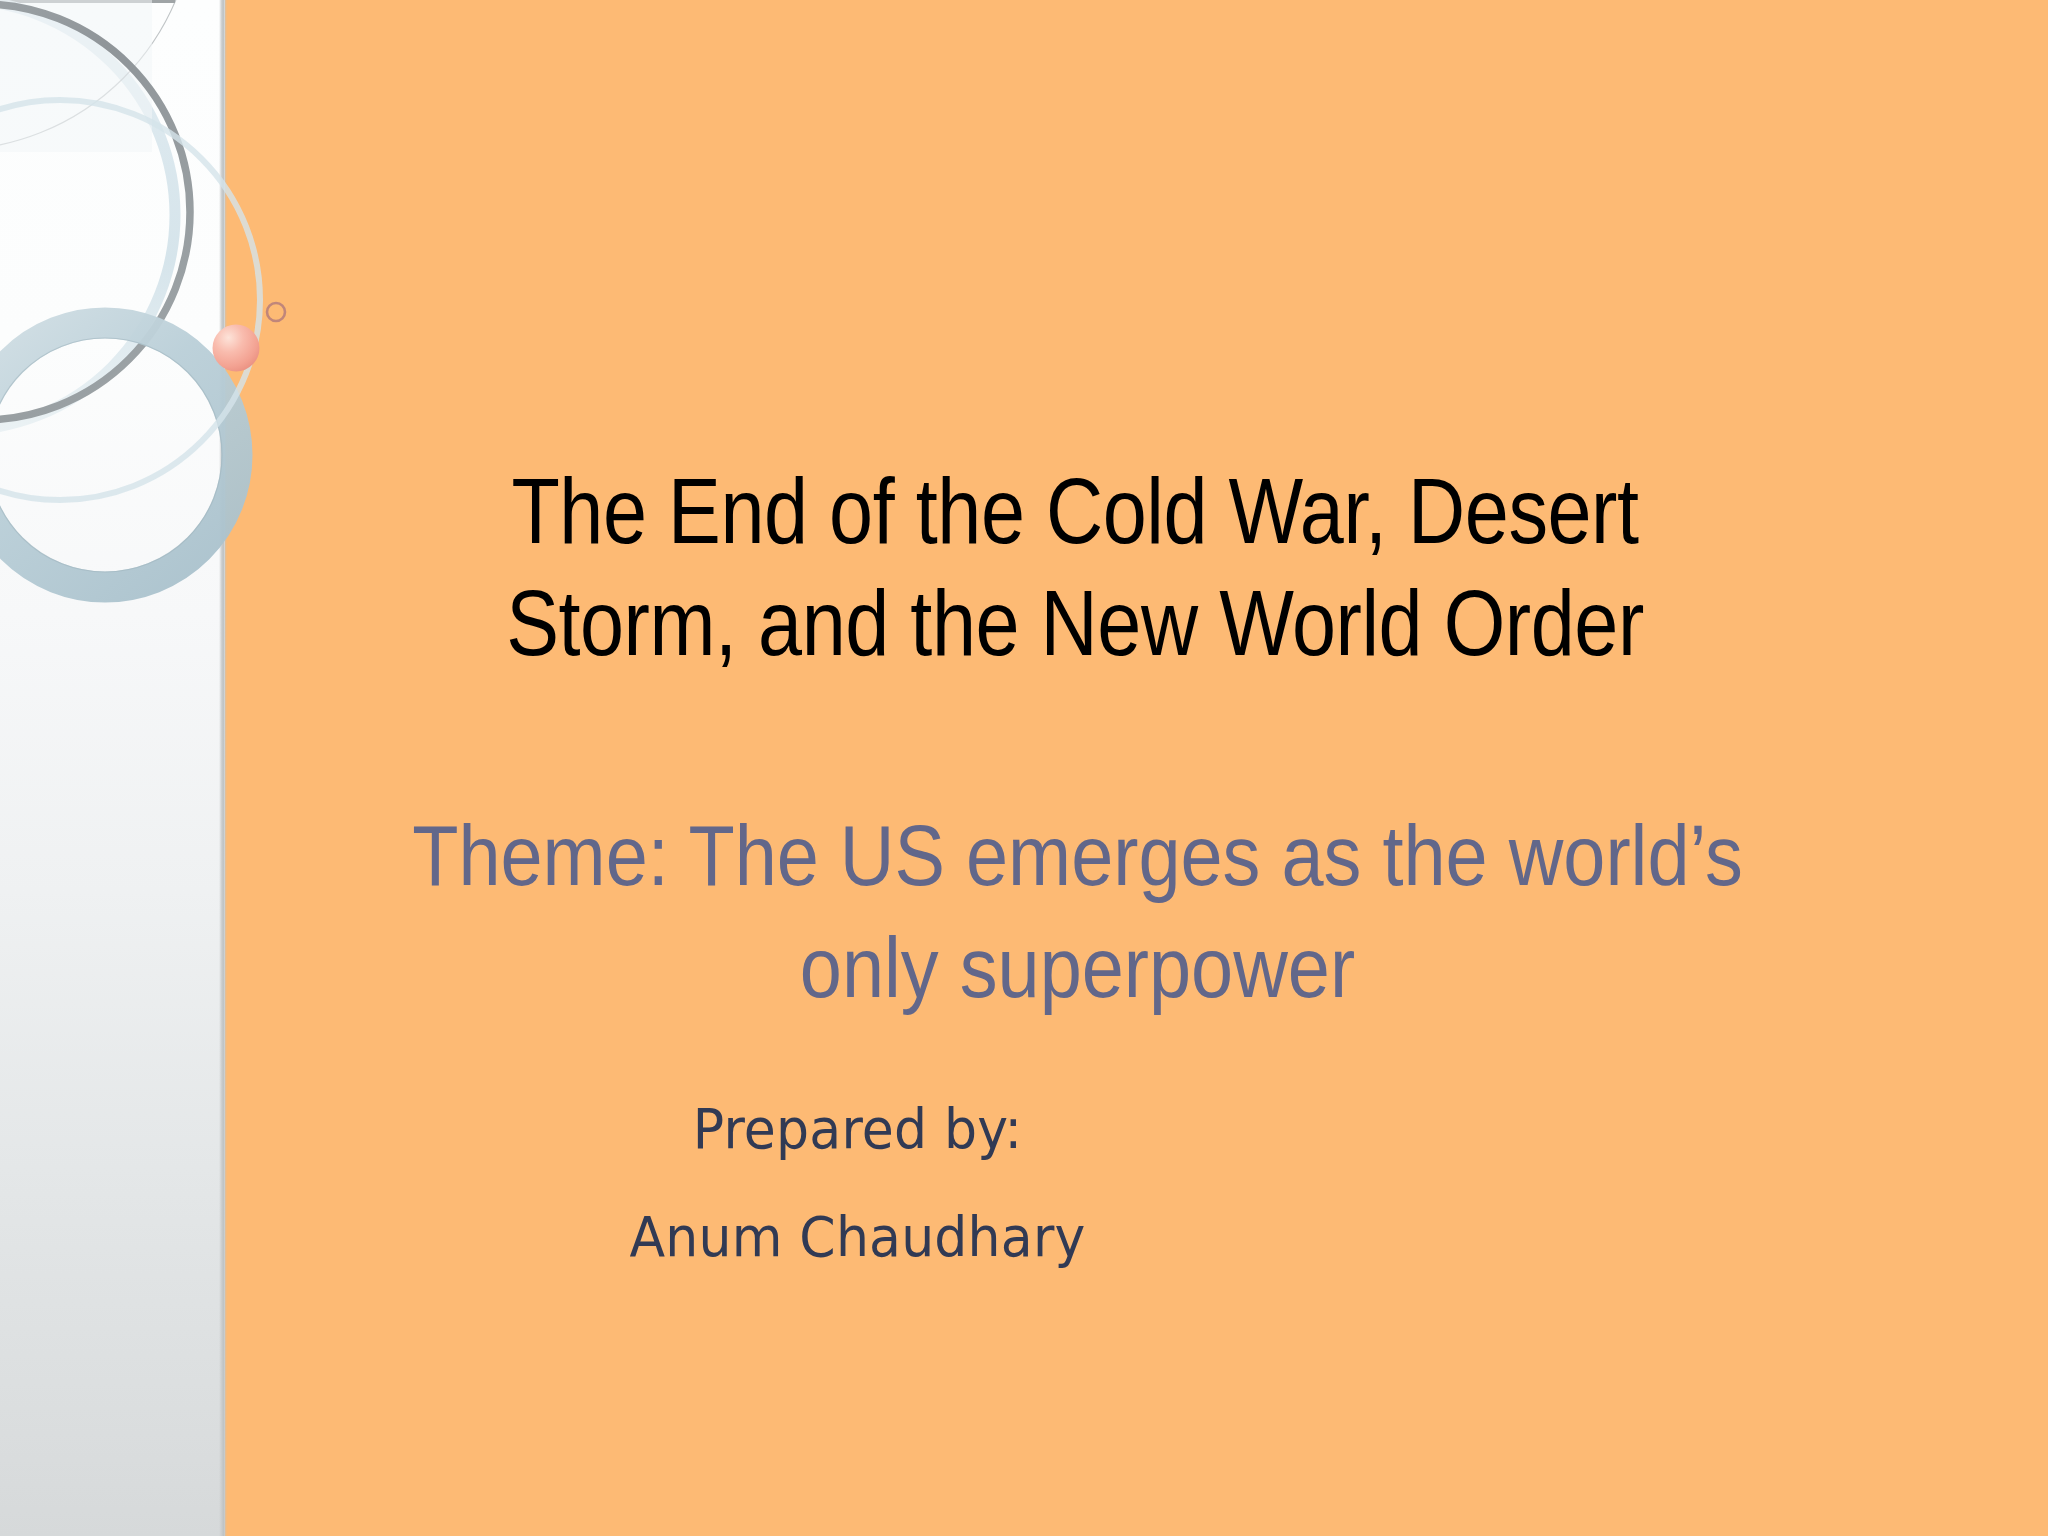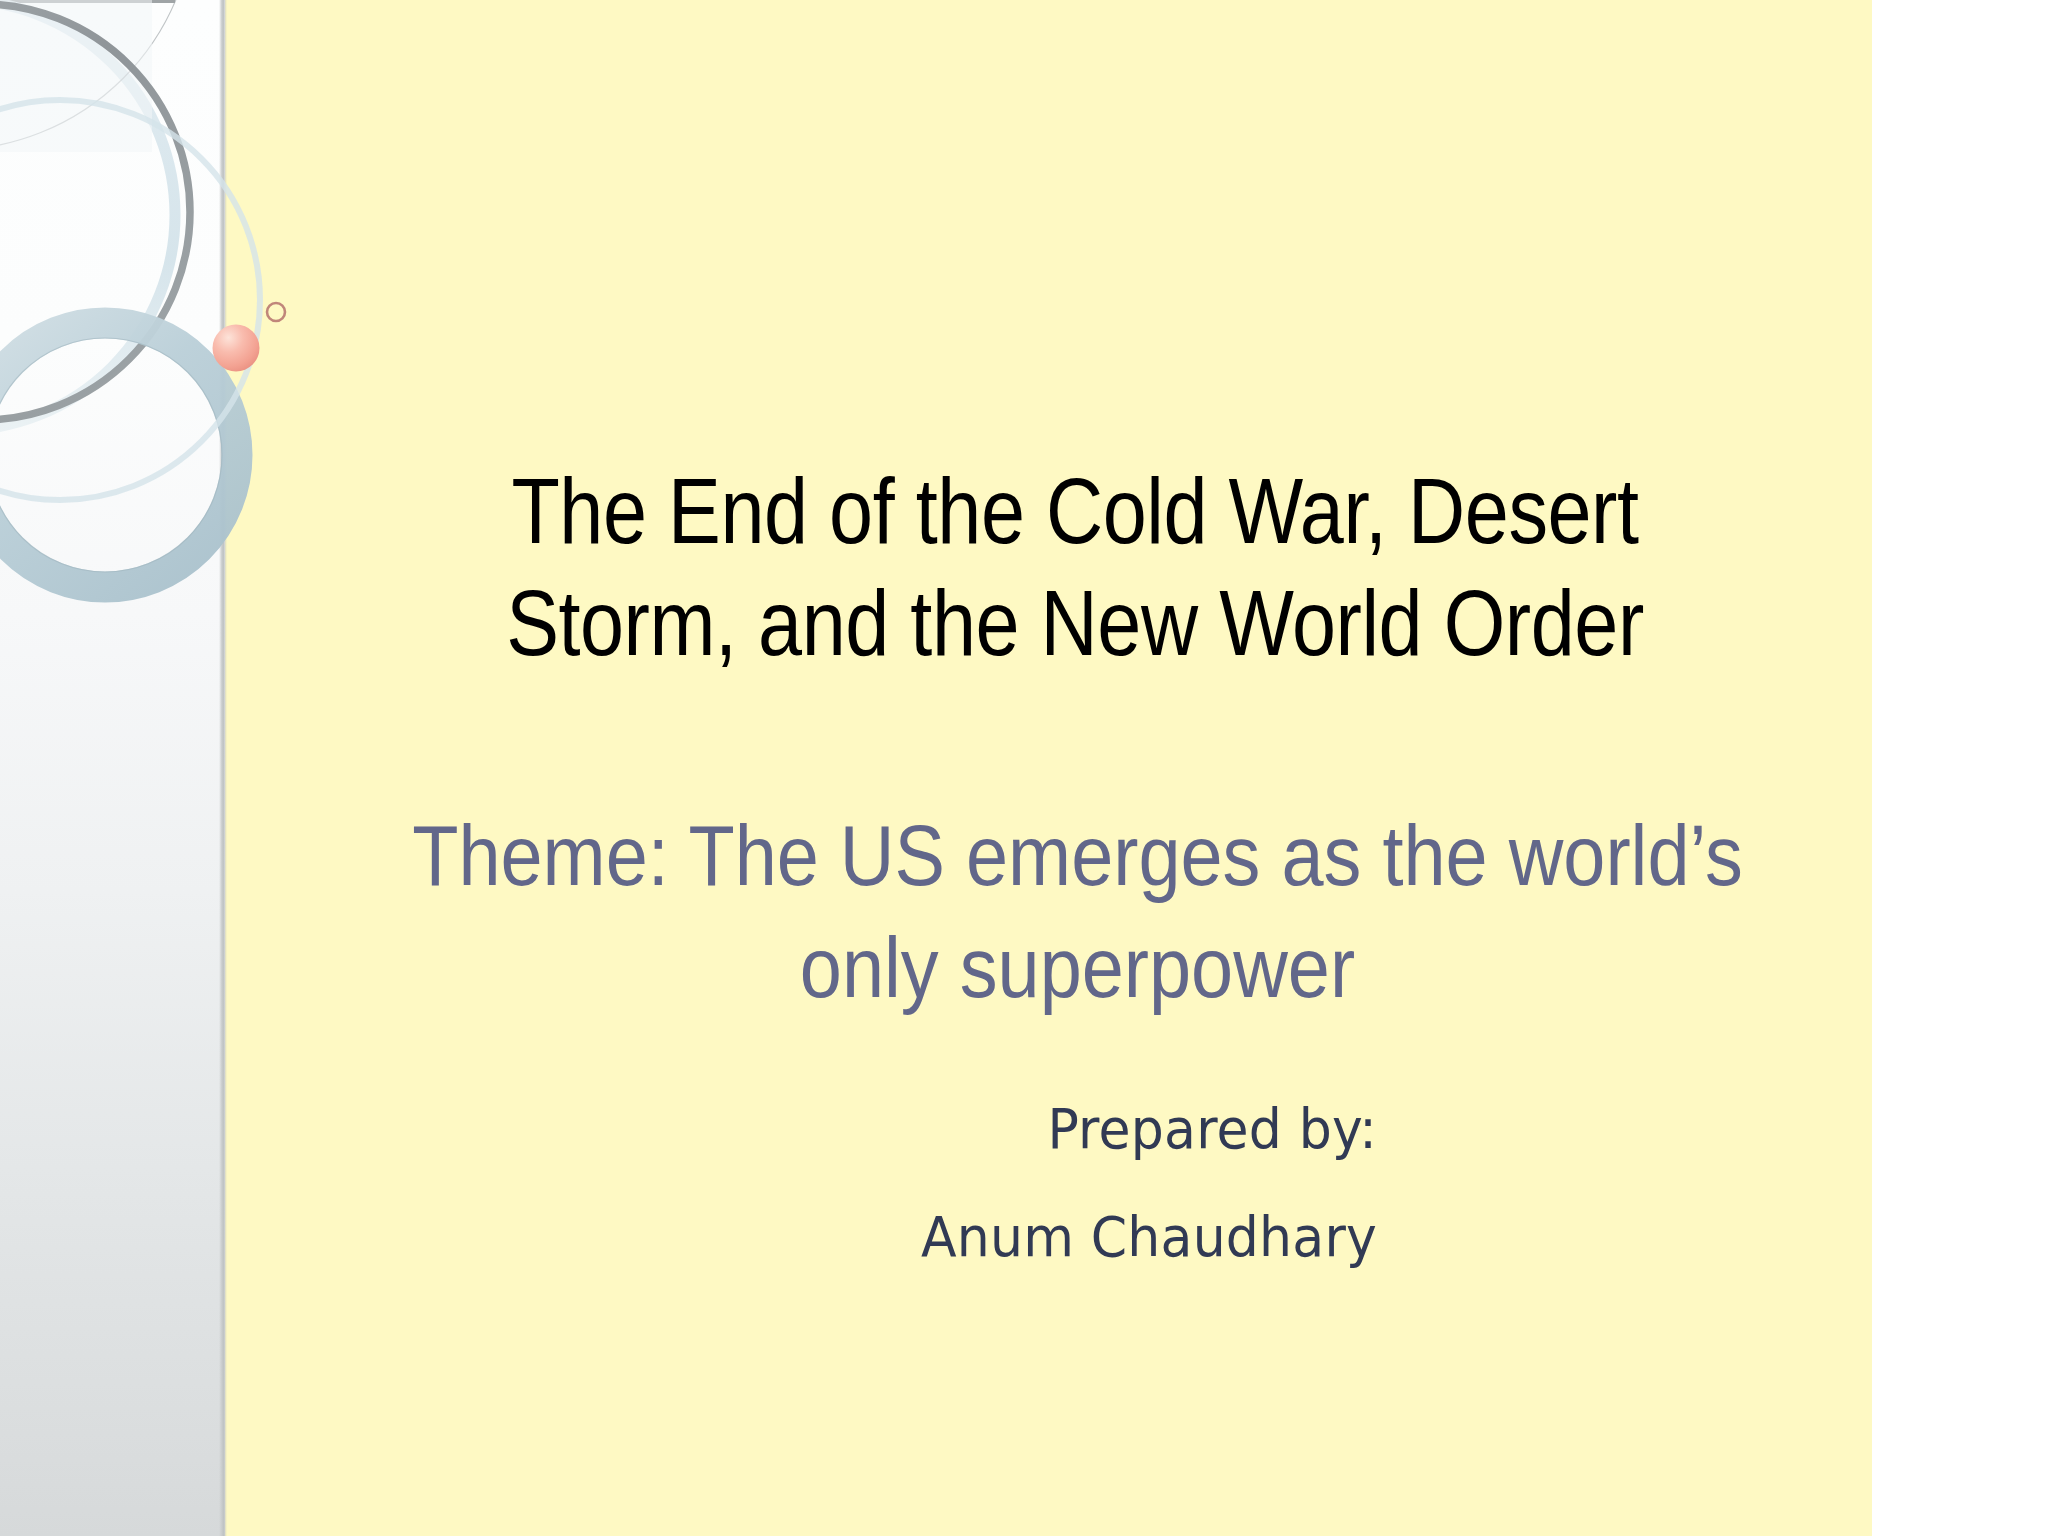--- a/index.html
+++ b/index.html
@@ -2,23 +2,23 @@
 <html><head>
 <meta charset="utf-8">
 <style>
   html, body {
     margin: 0;
     padding: 0;
     background: #ffffff;
   }
   #slide {
     position: relative;
-    width: 1872px;
+    width: 2048px;
     height: 1536px;
-    background: #fef9c3;
+    background: #fdba74;
     overflow: hidden;
     font-family: "Liberation Sans", sans-serif;
   }
 
   
   .side-band {
     position: absolute;
     left: 0;
     top: 0;
     width: 225px;
@@ -99,24 +99,24 @@
     line-height: 112px;
     color: #62678a;
     font-weight: 400;
     transform: scaleX(0.88);
     transform-origin: center center;
     white-space: nowrap;
   }
 
   .author-block {
     position: absolute;
-    left: 354px;
+    left: 346px;
     top: 1075px;
     width: 1100px;
-    text-align: right;
+    text-align: center;
   }
   .author-line {
     font-family: "DejaVu Sans", sans-serif;
     font-size: 56px;
     line-height: 108px;
     color: #313a54;
     font-weight: 400;
     letter-spacing: 0.2px;
     transform: scaleX(0.93);
     transform-origin: left center;

